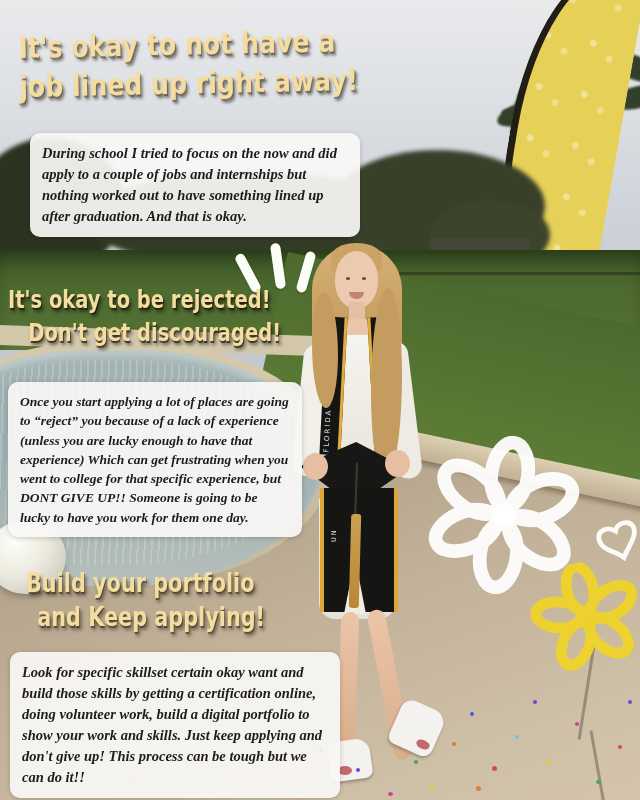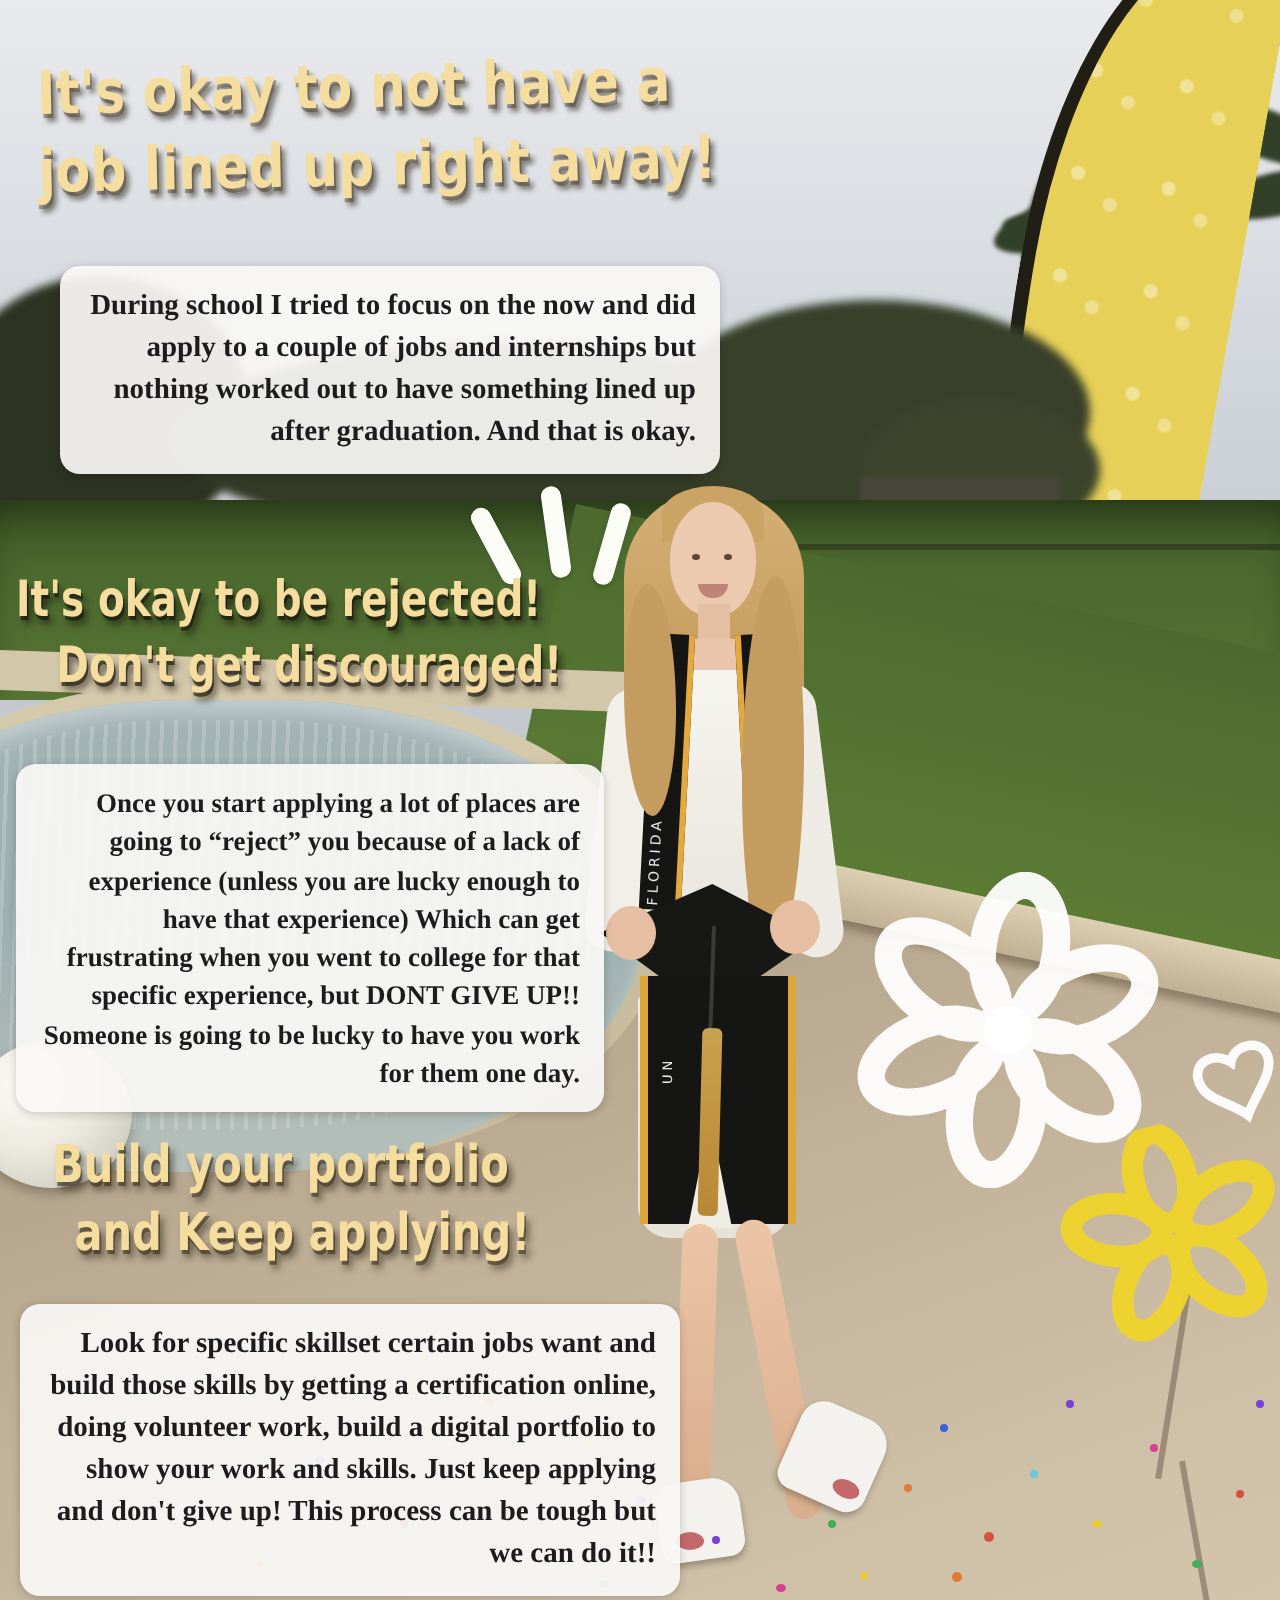--- a/index.html
+++ b/index.html
@@ -77,21 +77,21 @@
   .hand-text{font-family:"DejaVu Sans",sans-serif;font-weight:700;color:#f5dd9f;
      text-shadow:1px 2px 0 rgba(60,45,25,.4),3px 4px 3px rgba(35,28,15,.5);line-height:1.3;white-space:nowrap;}
   .title{left:18px;top:28px;font-size:30px;transform:rotate(-1.2deg) scaleX(.84);transform-origin:left top;}
   .h2{left:8px;top:284px;font-size:25px;transform:scaleX(.78);transform-origin:left top;
      text-shadow:1px 2px 0 rgba(25,20,12,.65),3px 4px 4px rgba(15,12,8,.55);}
   .h2 .l2{margin-left:26px;}
   .h3{left:26px;top:567px;font-size:26px;transform:scaleX(.80);transform-origin:left top;
      text-shadow:1px 2px 0 rgba(50,40,22,.55),3px 4px 4px rgba(30,24,12,.5);}
   .h3 .l2{margin-left:14px;}
   .box{background:rgba(249,248,245,.93);border-radius:10px;box-shadow:0 1px 5px rgba(0,0,0,.20);
-     font-family:"Liberation Serif","DejaVu Serif",serif;font-weight:700;color:#1c1b1d;text-align:right;padding:10px 12px;box-sizing:border-box;}
+     font-family:"Liberation Serif","DejaVu Serif",serif;font-weight:700;color:#1c1b1d;text-align:left;padding:10px 12px;box-sizing:border-box;font-style:italic;}
   .box1{left:30px;top:133px;width:330px;font-size:14.5px;line-height:1.45;}
   .box2{left:8px;top:382px;width:294px;font-size:13.5px;line-height:1.43;}
   .box3{left:10px;top:652px;width:330px;font-size:14.5px;line-height:1.45;}
 
   .dot{position:absolute;border-radius:50%;}
 </style>
 </head>
 <body>
 
 <div class="stage">
@@ -236,16 +236,16 @@
   <div class="abs box box2">
     <span>Once you start applying a lot of places are going to “reject” you because of a lack of experience (unless you are lucky enough to have that experience)  Which can get frustrating when you went to college for that specific experience, but DONT GIVE UP!! Someone is going to be lucky to have you work for them one day.</span>
   </div>
 
   <div class="abs hand-text h3">
     <div>Build your portfolio</div>
     <div class="l2">and Keep applying!</div>
   </div>
 
   <div class="abs box box3">
-    <span>Look for specific skillset certain jobs want and build those skills by getting a certification online, doing volunteer work, build a digital portfolio to show your work and skills. Just keep applying and don't give up! This process can be tough but we can do it!!</span>
+    <span>Look for specific skillset certain okay want and build those skills by getting a certification online, doing volunteer work, build a digital portfolio to show your work and skills. Just keep applying and don't give up! This process can be tough but we can do it!!</span>
   </div>
 
 </div>
 
 </body></html>

